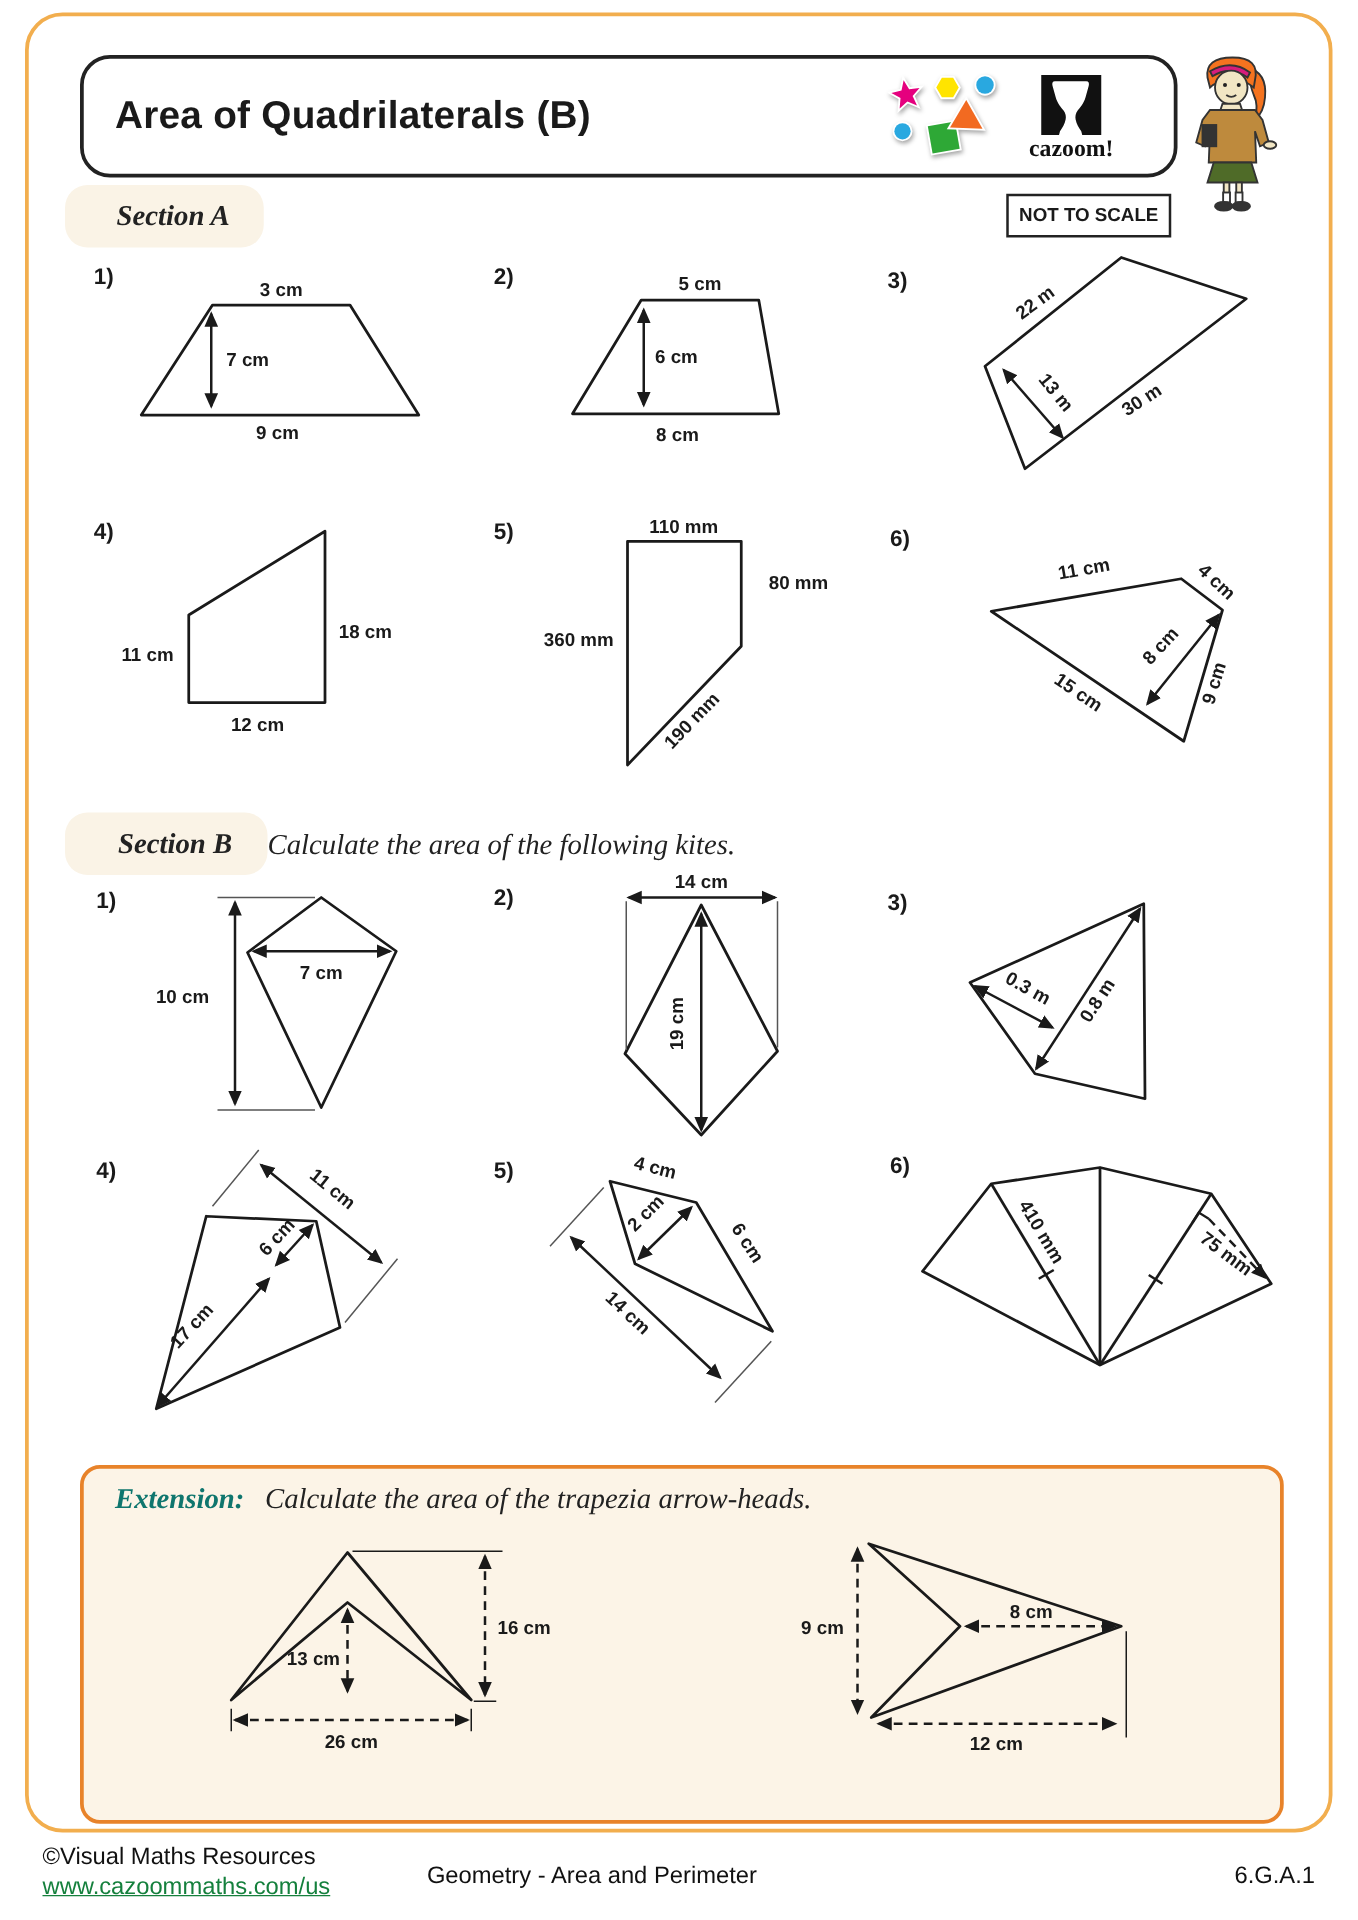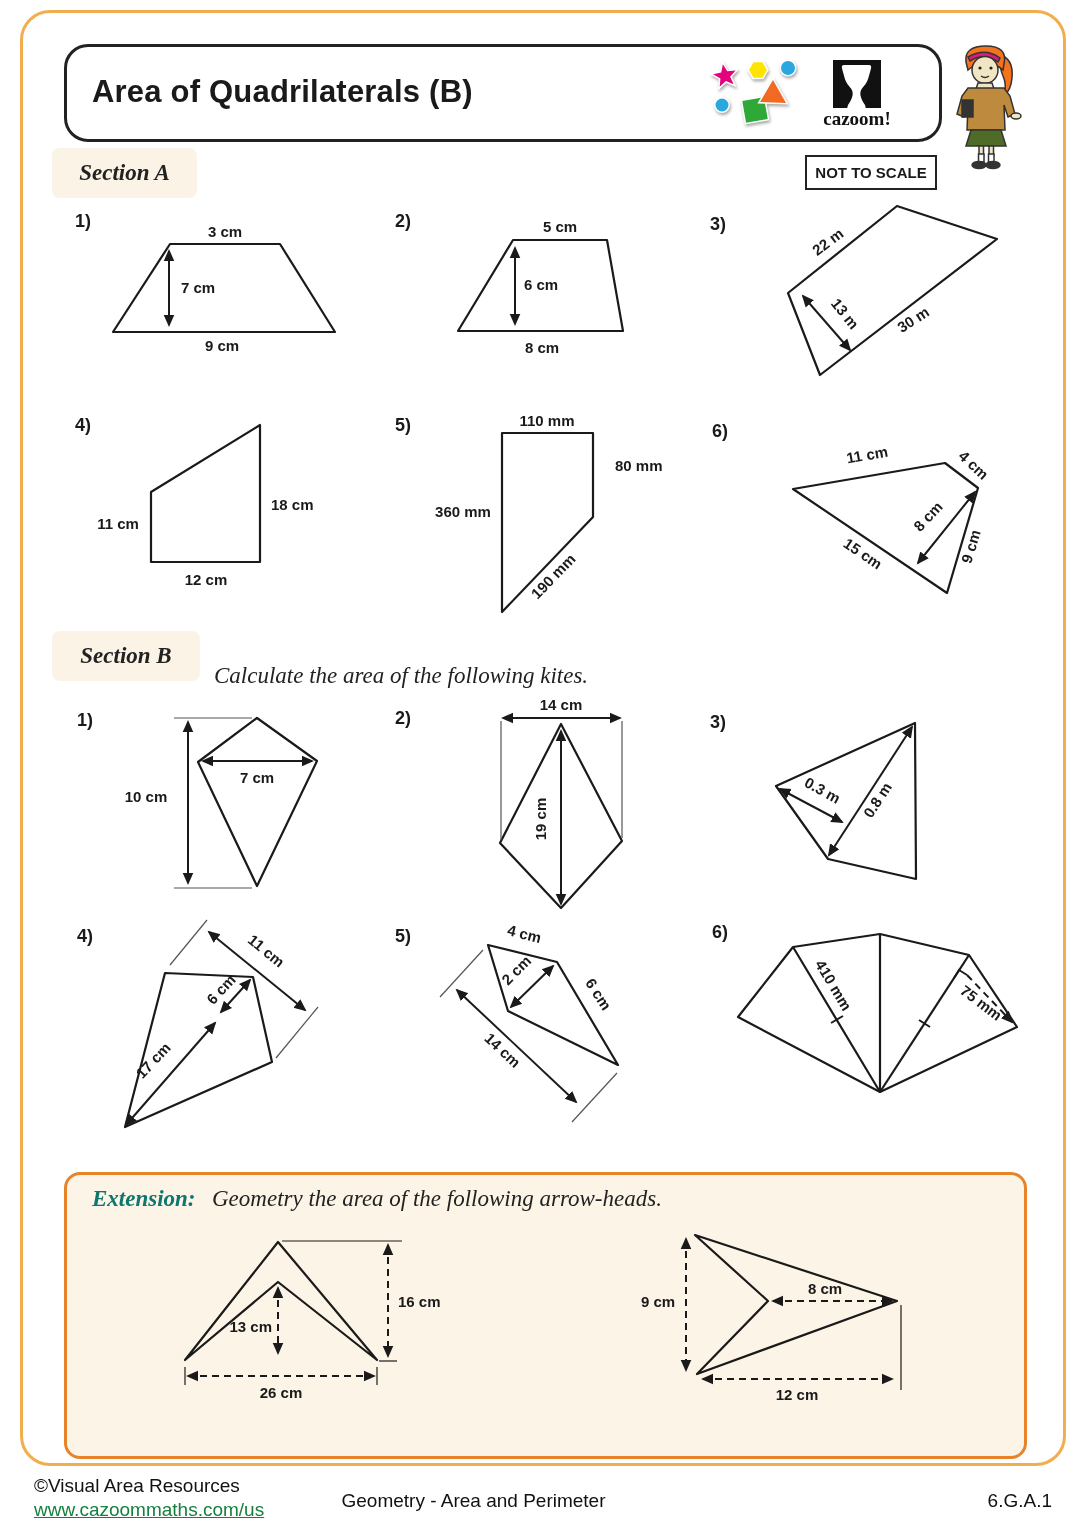--- a/index.html
+++ b/index.html
@@ -5,23 +5,23 @@
   html,body{margin:0;padding:0;background:#ffffff;}
   .page{position:relative;width:1086px;height:1536px;background:#ffffff;
         font-family:"Liberation Sans",sans-serif;color:#1a1a1a;overflow:hidden;}
   .page-border{position:absolute;left:20px;top:10px;width:1040px;height:1450px;
         border:3px solid #F2AE4E;border-radius:30px;}
   .header-box{position:absolute;left:64px;top:44px;width:872px;height:92px;
         border:3px solid #222;border-radius:24px;background:#fff;}
   .title{position:absolute;left:92px;top:74px;font-size:31px;font-weight:700;letter-spacing:.2px;}
   .nts-box{position:absolute;left:805px;top:155px;width:128px;height:31px;border:2px solid #222;
         display:flex;align-items:center;justify-content:center;font-weight:700;font-size:15px;background:#fff;}
-  .section-pill{position:absolute;background:#FAF3E6;border-radius:8px;
+  .section-pill{position:absolute;background:#FAF3E6;border-radius:18px;
         display:flex;align-items:center;justify-content:center;
-        font-family:"Liberation Serif",serif;font-style:italic;font-weight:700;font-size:23px;color:#222;}
+        font-family:"Liberation Serif",serif;font-style:italic;font-weight:700;font-size:23px;color:#222;padding-left:14px;}
   .instruction{position:absolute;font-family:"Liberation Serif",serif;font-style:italic;font-size:23px;color:#222;}
   .pnum{position:absolute;font-weight:700;font-size:18px;}
   svg.fig{position:absolute;overflow:visible;}
   .fig text{font-family:"Liberation Sans",sans-serif;font-weight:700;font-size:15px;fill:#1a1a1a;}
   .shape{fill:none;stroke:#1a1a1a;stroke-width:2.2;stroke-linejoin:round;}
   .arrow{stroke:#1a1a1a;stroke-width:2;fill:none;}
   .thin{stroke:#555;stroke-width:1.2;fill:none;}
   .tick{stroke:#1a1a1a;stroke-width:2;fill:none;}
   .dash{stroke:#1a1a1a;stroke-width:2;stroke-dasharray:7 5;fill:none;}
   .ext-box{position:absolute;left:64px;top:1172px;width:957px;height:281px;
@@ -147,21 +147,21 @@
   <svg class="fig" style="left:718px;top:440px" width="330" height="180" viewBox="0 0 330 180">
     <polygon class="shape" points="75,49 227,23 260,48 229,153"></polygon>
     <line class="arrow" x1="257" y1="52" x2="200" y2="123" marker-start="url(#ah)" marker-end="url(#ah)"></line>
     <text x="150" y="20" text-anchor="middle" transform="rotate(-10 150 20)">11 cm</text>
     <text x="252" y="29" text-anchor="middle" transform="rotate(43 252 29)">4 cm</text>
     <text x="142" y="118" text-anchor="middle" transform="rotate(34 142 118)">15 cm</text>
     <text x="214" y="80" text-anchor="middle" transform="rotate(-47 214 80)">8 cm</text>
     <text x="258" y="108" text-anchor="middle" transform="rotate(-73 258 108)">9 cm</text>
   </svg>
 
-  <div class="section-pill" style="left:52px;top:631px;width:148px;height:50px">Section B</div>
+  <div class="section-pill" style="left:52px;top:650px;width:148px;height:50px">Section B</div>
   <div class="instruction" style="left:214px;top:663px">Calculate the area of the following kites.</div>
 
   <div class="pnum" style="left:77px;top:710px">1)</div>
   <svg class="fig" style="left:90px;top:703px" width="290" height="200" viewBox="0 0 290 200">
     <polygon class="shape" points="167,15 227,58 167,183 108,59"></polygon>
     <line class="thin" x1="84" y1="15" x2="162" y2="15"></line>
     <line class="thin" x1="84" y1="185" x2="162" y2="185"></line>
     <line class="arrow" x1="98" y1="19" x2="98" y2="180" marker-start="url(#ah)" marker-end="url(#ah)"></line>
     <line class="arrow" x1="113" y1="58" x2="222" y2="58" marker-start="url(#ah)" marker-end="url(#ah)"></line>
     <text x="56" y="99" text-anchor="middle">10 cm</text>
@@ -223,21 +223,21 @@
     <line class="tick" x1="106" y1="101" x2="118" y2="94"></line>
     <line class="tick" x1="194" y1="98" x2="205" y2="105"></line>
     <polyline class="thin" points="229,56 234,48 242,53" style="stroke:#1a1a1a;stroke-width:1.8"></polyline>
     <line class="dash" x1="242" y1="53" x2="287" y2="100" marker-end="url(#ah)"></line>
     <text x="104" y="66" text-anchor="middle" transform="rotate(59 104 66)">410 mm</text>
     <text x="253" y="85" text-anchor="middle" transform="rotate(37 253 85)">75 mm</text>
   </svg>
 
   <div class="ext-box"></div>
   <div class="ext-title">Extension:</div>
-  <div class="ext-instr">Geometry the area of the following arrow-heads.</div>
+  <div class="ext-instr">Calculate the area of the trapezia arrow-heads.</div>
 
   <svg class="fig" style="left:150px;top:1228px" width="345" height="180" viewBox="0 0 345 180">
     <polygon class="shape" points="35,132 128,14 227,132 128,54"></polygon>
     <line class="thin" x1="132" y1="13" x2="252" y2="13" style="stroke:#1a1a1a"></line>
     <line class="thin" x1="229" y1="133" x2="247" y2="133" style="stroke:#1a1a1a"></line>
     <line class="thin" x1="35" y1="139" x2="35" y2="157" style="stroke:#1a1a1a"></line>
     <line class="thin" x1="227" y1="139" x2="227" y2="157" style="stroke:#1a1a1a"></line>
     <line class="dash" x1="128" y1="60" x2="128" y2="125" marker-start="url(#ah)" marker-end="url(#ah)"></line>
     <line class="dash" x1="238" y1="17" x2="238" y2="128" marker-start="url(#ah)" marker-end="url(#ah)"></line>
     <line class="dash" x1="38" y1="148" x2="224" y2="148" marker-start="url(#ah)" marker-end="url(#ah)"></line>
@@ -250,17 +250,17 @@
     <polygon class="shape" points="65,12 267,78 67,151 138,78"></polygon>
     <line class="thin" x1="271" y1="82" x2="271" y2="167" style="stroke:#1a1a1a"></line>
     <line class="dash" x1="56" y1="16" x2="56" y2="147" marker-start="url(#ah)" marker-end="url(#ah)"></line>
     <line class="dash" x1="143" y1="78" x2="262" y2="78" marker-start="url(#ah)" marker-end="url(#ah)"></line>
     <line class="dash" x1="73" y1="156" x2="262" y2="156" marker-start="url(#ah)" marker-end="url(#ah)"></line>
     <text x="28" y="84" text-anchor="middle">9 cm</text>
     <text x="195" y="71" text-anchor="middle">8 cm</text>
     <text x="167" y="177" text-anchor="middle">12 cm</text>
   </svg>
 
-  <div class="footer-left">©Visual Area Resources</div>
+  <div class="footer-left">©Visual Maths Resources</div>
   <a class="footer-link" href="#">www.cazoommaths.com/us</a>
   <div class="footer-center">Geometry - Area and Perimeter</div>
   <div class="footer-right">6.G.A.1</div>
 </div>
 
 </body></html>

